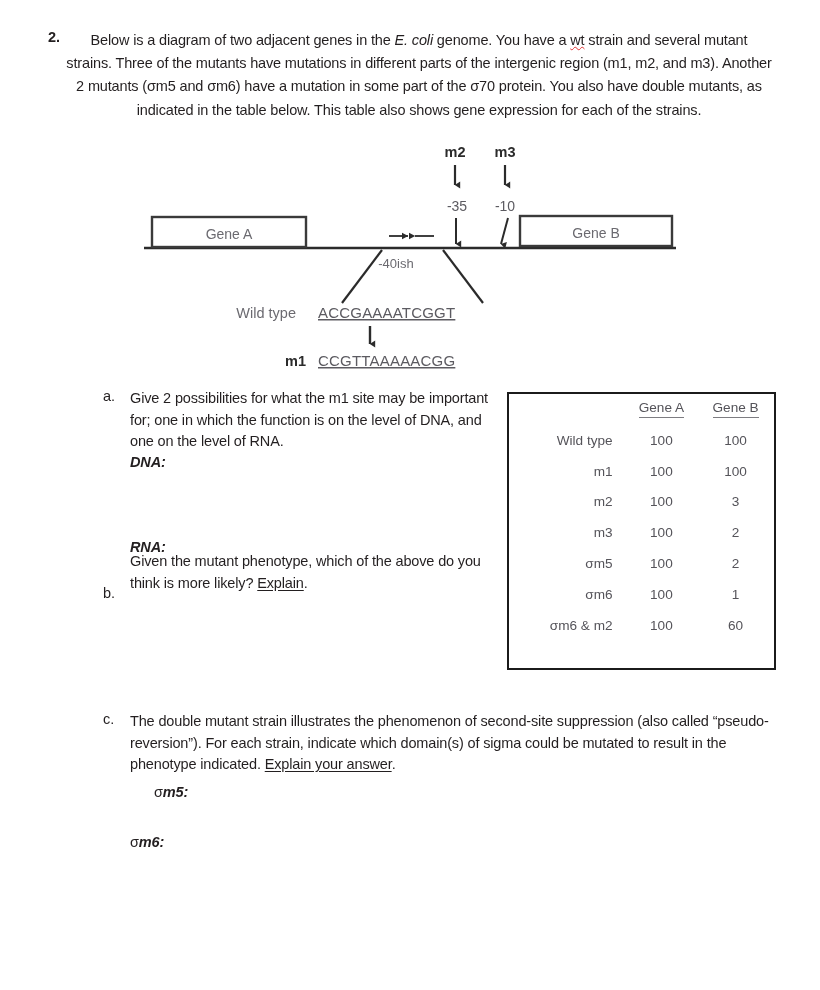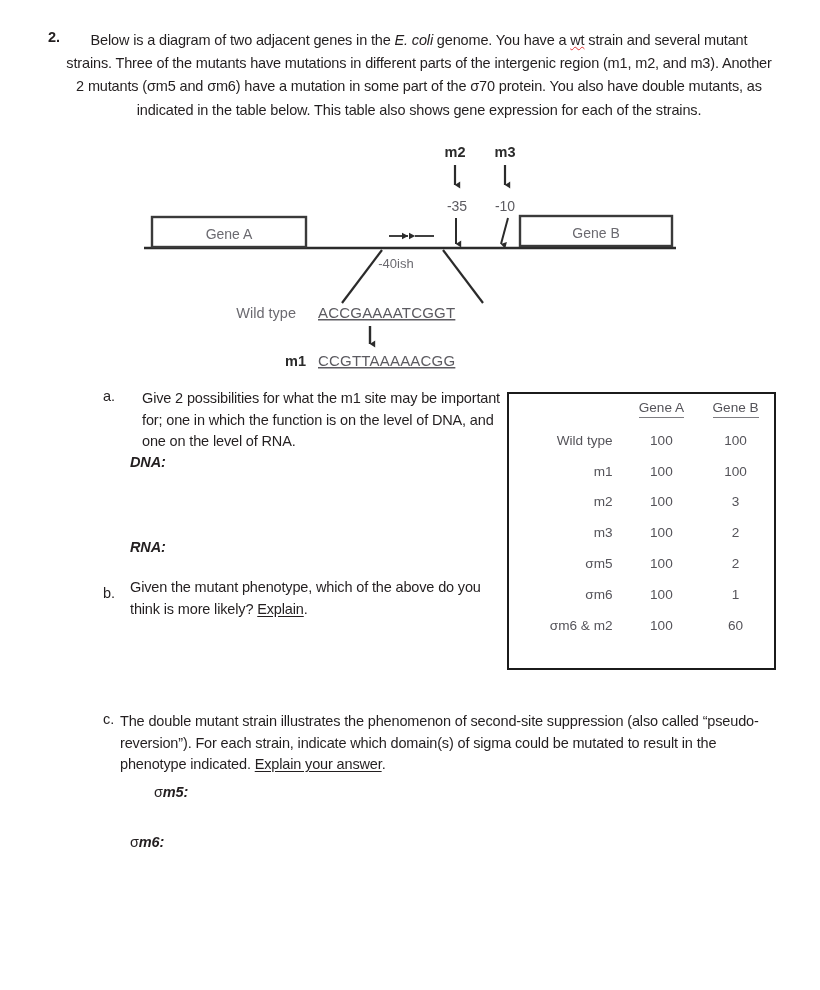--- a/index.html
+++ b/index.html
@@ -186,26 +186,26 @@
       <text id="seq-wt" x="188" y="178" font-family="Liberation Sans, sans-serif" font-size="15" fill="#5c5b61" letter-spacing="0.2" text-decoration="underline">ACCGAAAATCGGT</text>
 
       <line x1="240" y1="186" x2="240" y2="204" stroke="#2b2b2b" stroke-width="2.4" marker-end="url(#arrowDown)"></line>
 
       <text id="lbl-m1" x="176" y="226" font-family="Liberation Sans, sans-serif" font-size="14.5" font-weight="700" fill="#2b2b2b" text-anchor="end">m1</text>
       <text id="seq-m1" x="188" y="226" font-family="Liberation Sans, sans-serif" font-size="15" fill="#5c5b61" letter-spacing="0.2" text-decoration="underline">CCGTTAAAAACGG</text>
     </svg>
   </div>
 
   <div class="sub-letter" style="left:103px; top:388px;">a.</div>
-  <div class="sub-text" style="left:130px; top:388px; width:358px;margin-left:12px;">Give 2 possibilities for what the m1 site may be important for; one in which the function is on the level of DNA, and one on the level of RNA.</div>
+  <div class="sub-text" style="left:130px; top:388px; width:358px;">Give 2 possibilities for what the m1 site may be important for; one in which the function is on the level of DNA, and one on the level of RNA.</div>
   <div class="sub-text lbl-bold" style="left:130px; top:452px;">DNA:</div>
   <div class="sub-text lbl-bold" style="left:130px; top:537px;">RNA:</div>
 
   <div class="sub-letter" style="left:103px; top:585px;">b.</div>
-  <div class="sub-text" style="left:130px; top:577px; width:362px;">
+  <div class="sub-text" style="left:130px; top:551px; width:362px;">
     <span>Given the mutant phenotype, which of the above do you think is more likely? </span><u>Explain</u><span>.</span>
   </div>
 
   <div id="expr-table">
     <table>
       <thead>
         <tr>
           <th class="col-strain"></th>
           <th class="col-a">
             <span class="hdr" id="hdr-a">Gene A</span>
@@ -249,19 +249,19 @@
           <tr>
             <td class="col-strain">σm6 &amp; m2</td>
             <td class="col-a">100</td>
             <td class="col-b">60</td>
           </tr>
         </tbody>
     </table>
   </div>
 
   <div class="sub-letter" style="left:103px; top:711px;">c.</div>
-  <div class="sub-text" style="left:120px; top:711px; width:655px;">
+  <div class="sub-text" style="left:130px; top:711px; width:655px;">
     <span>The double mutant strain illustrates the phenomenon of second-site suppression (also called “pseudo-reversion”). For each strain, indicate which domain(s) of sigma could be mutated to result in the phenotype indicated. </span><u>Explain your answer</u><span>.</span>
   </div>
   <div class="sub-text" style="left:130px; top:782px;margin-left:24px;"><span style="font-weight:400;">σ</span><span class="lbl-bold" id="sig5-rest">m5:</span></div>
   <div class="sub-text" style="left:130px; top:832px;"><span style="font-weight:400;">σ</span><span class="lbl-bold" id="sig6-rest">m6:</span></div>
 
 </div>
 
 </body></html>

